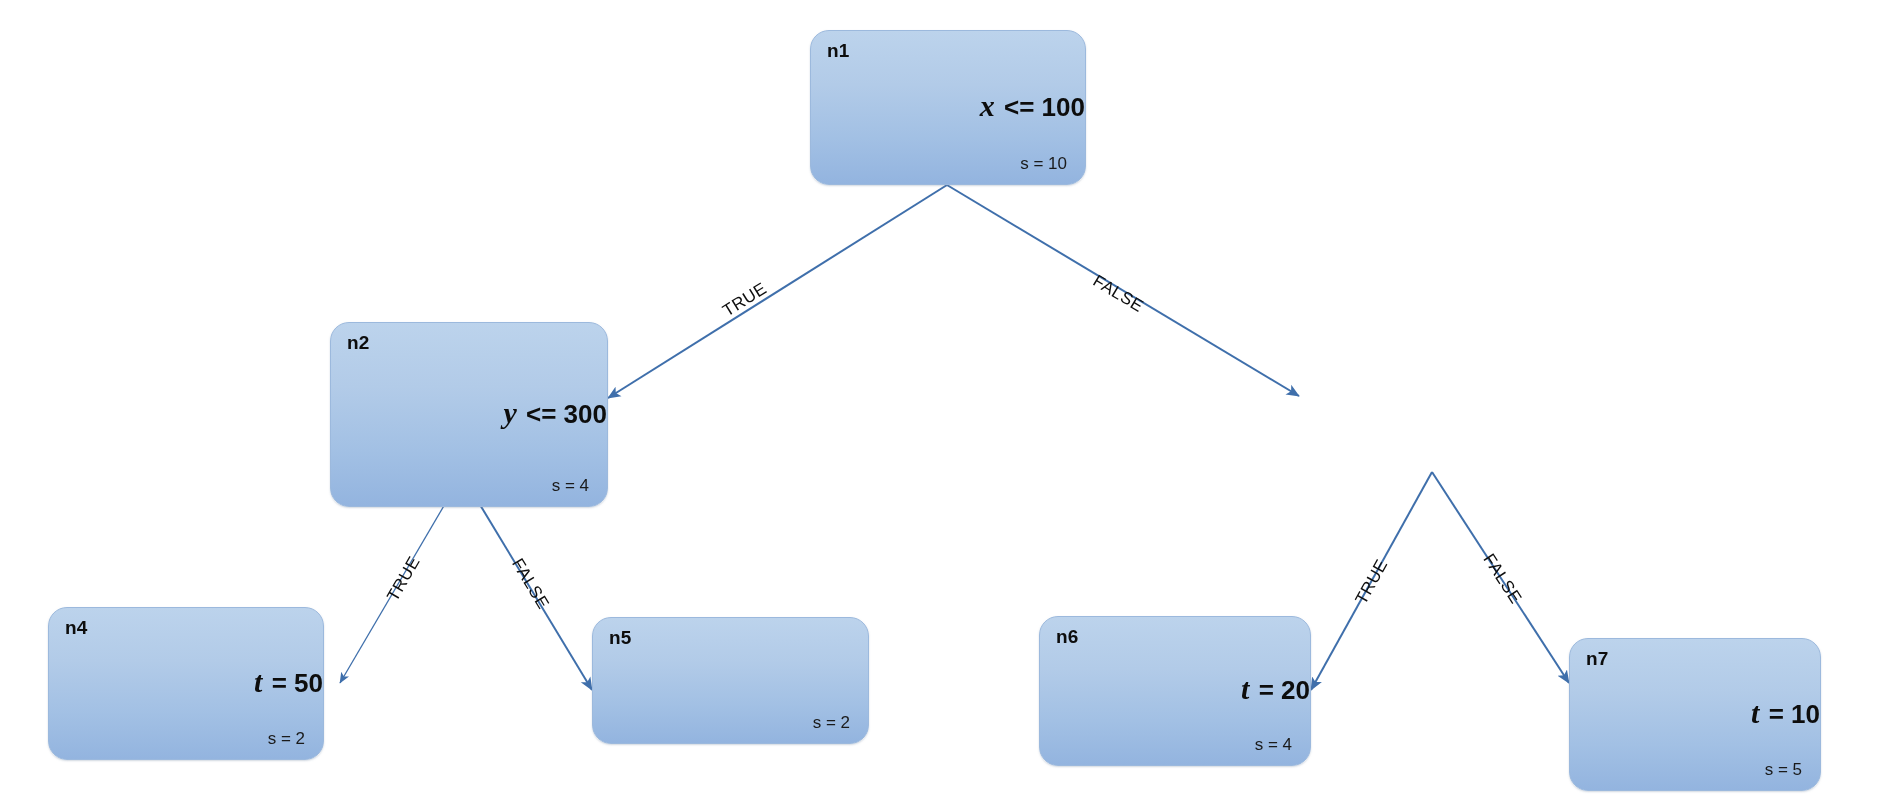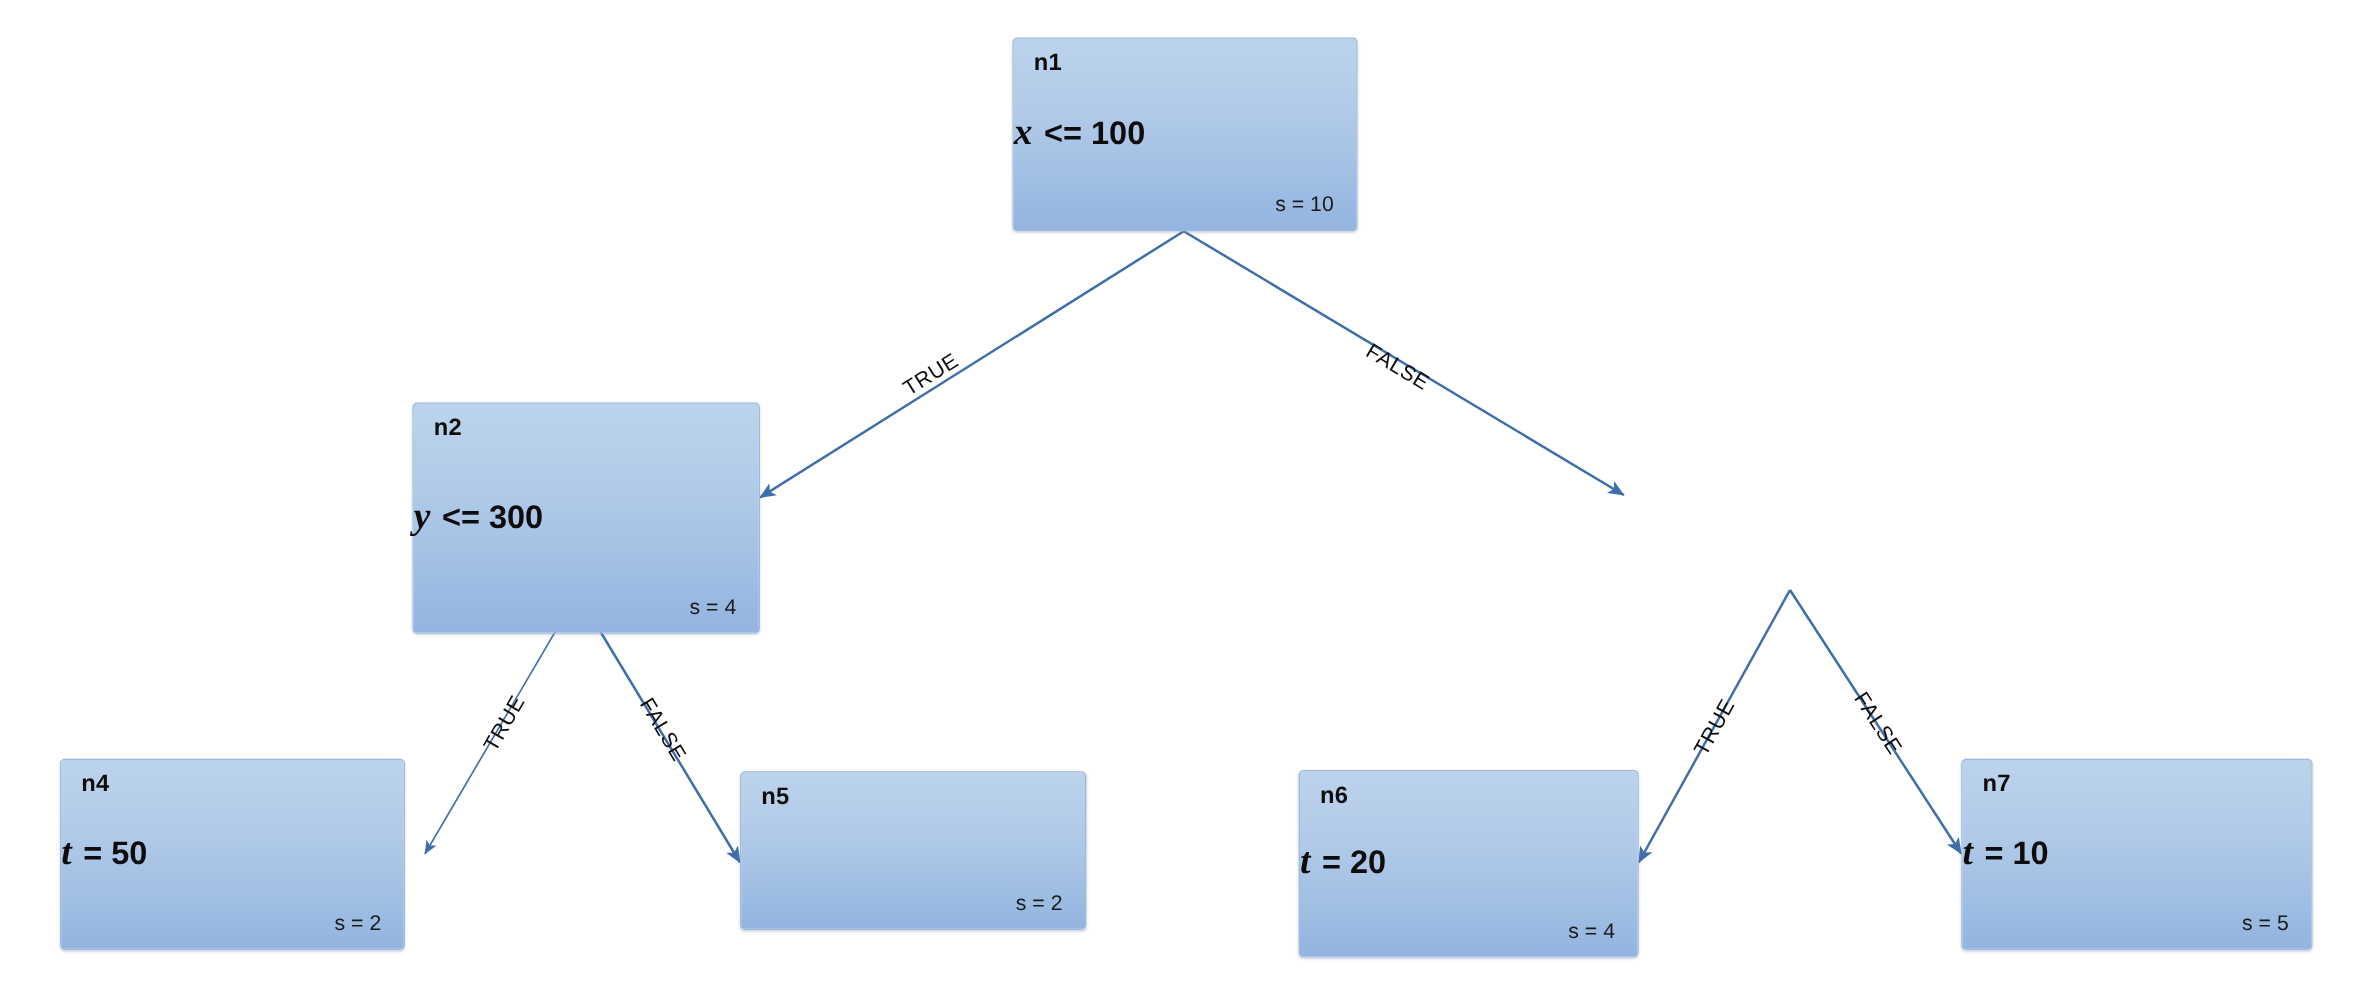--- a/index.html
+++ b/index.html
@@ -24,42 +24,42 @@
     position: absolute;
     left: 0;
     top: 0;
     width: 1885px;
     height: 803px;
     pointer-events: none;
   }
   .node {
     position: absolute;
     box-sizing: border-box;
-    border-radius: 4px;
+    border-radius: 19px;
     border: 1px solid #9cb9dd;
     background: linear-gradient(to bottom, #bcd3ec 0%, #b2cbe8 35%, #a2c0e4 70%, #93b4df 100%);
     box-shadow: 0 1px 2px rgba(120,140,165,0.35);
   }
   .node-id {
     position: absolute;
     left: 16px;
     top: 9px;
     font-size: 19px;
     font-weight: bold;
     color: #0d0d0d;
     font-family: "Liberation Sans", sans-serif;
     letter-spacing: 0.2px;
   }
   .node-expr {
     position: absolute;
     left: 0;
     right: 0;
     top: 50%;
     transform: translateY(-55%);
-    text-align: left;
+    text-align: right;
     font-size: 26px;
     font-weight: bold;
     color: #0d0d0d;
     white-space: nowrap;
     font-family: "Liberation Sans", sans-serif;
   }
   .node-expr .var {
     font-family: "Liberation Serif", serif;
     font-style: italic;
     font-weight: bold;
@@ -133,21 +133,21 @@
     <span class="node-id">n5</span>
     <span class="node-stat">s = 2</span>
   </div>
 
   <div class="node" style="left: 1039px; top: 616px; width: 272px; height: 150px;">
     <span class="node-id">n6</span>
     <span class="node-expr"><span class="var">t</span><span> = 20</span></span>
     <span class="node-stat">s = 4</span>
   </div>
 
-  <div class="node" style="left: 1569px; top: 607px; width: 281px; height: 153px;">
+  <div class="node" style="left: 1569px; top: 638px; width: 252px; height: 153px;">
     <span class="node-id">n7</span>
     <span class="node-expr"><span class="var">t</span><span> = 10</span></span>
     <span class="node-stat">s = 5</span>
   </div>
 
   <span class="edge-label" style="left: 745px; top: 300px; transform: translate(-50%, -50%) rotate(-32deg); transform-origin: center center;">TRUE</span>
   <span class="edge-label" style="left: 1118px; top: 294px; transform: translate(-50%, -50%) rotate(31deg); transform-origin: center center;">FALSE</span>
   <span class="edge-label" style="left: 404px; top: 579px; transform: translate(-50%, -50%) rotate(-60deg); transform-origin: center center;">TRUE</span>
   <span class="edge-label" style="left: 530px; top: 584px; transform: translate(-50%, -50%) rotate(59deg); transform-origin: center center;">FALSE</span>
   <span class="edge-label" style="left: 1372px; top: 582px; transform: translate(-50%, -50%) rotate(-61deg); transform-origin: center center;">TRUE</span>

